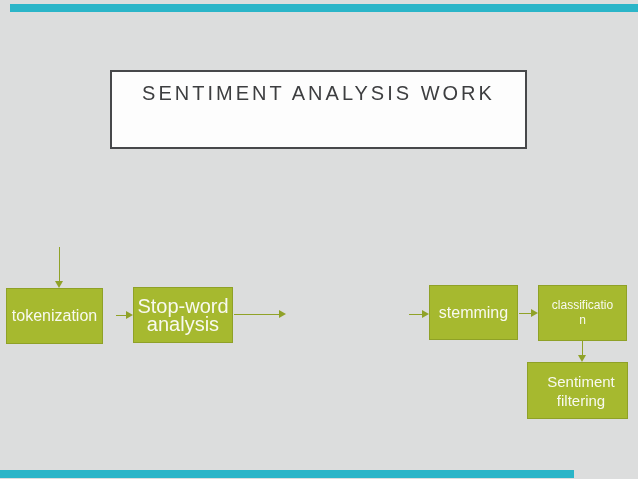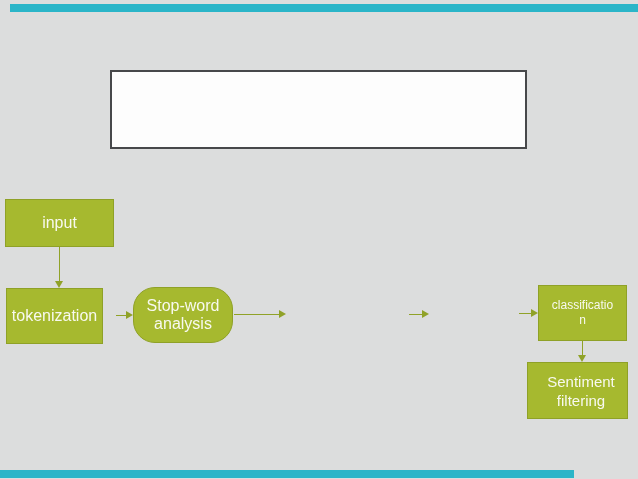--- a/index.html
+++ b/index.html
@@ -48,21 +48,21 @@
     display: flex;
     flex-direction: column;
     align-items: center;
     justify-content: center;
     text-align: center;
   }
   .node span { display: block; }
 
   .node-input          { left: 5px;   top: 199px; width: 109px; height: 48px; font-size: 16px; }
   .node-tokenization   { left: 6px;   top: 288px; width: 97px; height: 56px; font-size: 16px; }
-  .node-stopword       { left: 133px; top: 287px; width: 100px; height: 56px; font-size: 16px; line-height: 18px; border-radius: 22px; }
+  .node-stopword       { left: 133px; top: 287px; width: 100px; height: 56px; font-size: 20px; line-height: 18px; }
   .node-negation       { left: 286px; top: 285px; width: 122px; height: 58px; font-size: 14px; line-height: 18px; }
   .node-stemming       { left: 429px; top: 285px; width: 89px;  height: 55px; font-size: 16px; }
   .node-classification { left: 538px; top: 285px; width: 89px;  height: 56px; font-size: 12px; line-height: 15px; }
   .node-sentiment      { left: 527px; top: 362px; width: 101px; height: 57px; font-size: 15px; line-height: 19px; padding-left: 7px; }
 
   .conn { position: absolute; background: var(--arrow, #90a228); }
   .conn.h { height: 1px; }
   .conn.v { width: 1px; }
   .conn-v1 { left: 59px;  top: 247px; height: 34px; }
   .conn-h1 { left: 116px; top: 315px; width: 11px; }
@@ -91,36 +91,37 @@
 </style>
 </head>
 <body>
 
 <div class="slide">
 
   <div class="accent-bar top"></div>
   <div class="accent-bar bottom"></div>
 
   <div class="title-box">
+    <span class="title-line">SENTIMENT ANALYSIS WORK</span>
   </div>
 
-  <div class="node node-input">
-    <span>input</span>
-  </div>
 
   <div class="node node-tokenization">
     <span>tokenization</span>
   </div>
 
   <div class="node node-stopword">
     <span>Stop-word</span>
     <span>analysis</span>
   </div>
 
 
+  <div class="node node-stemming">
+    <span>stemming</span>
+  </div>
 
   <div class="node node-classification">
     <span>classificatio</span>
     <span>n</span>
   </div>
 
   <div class="node node-sentiment">
     <span>Sentiment</span>
     <span>filtering</span>
   </div>

